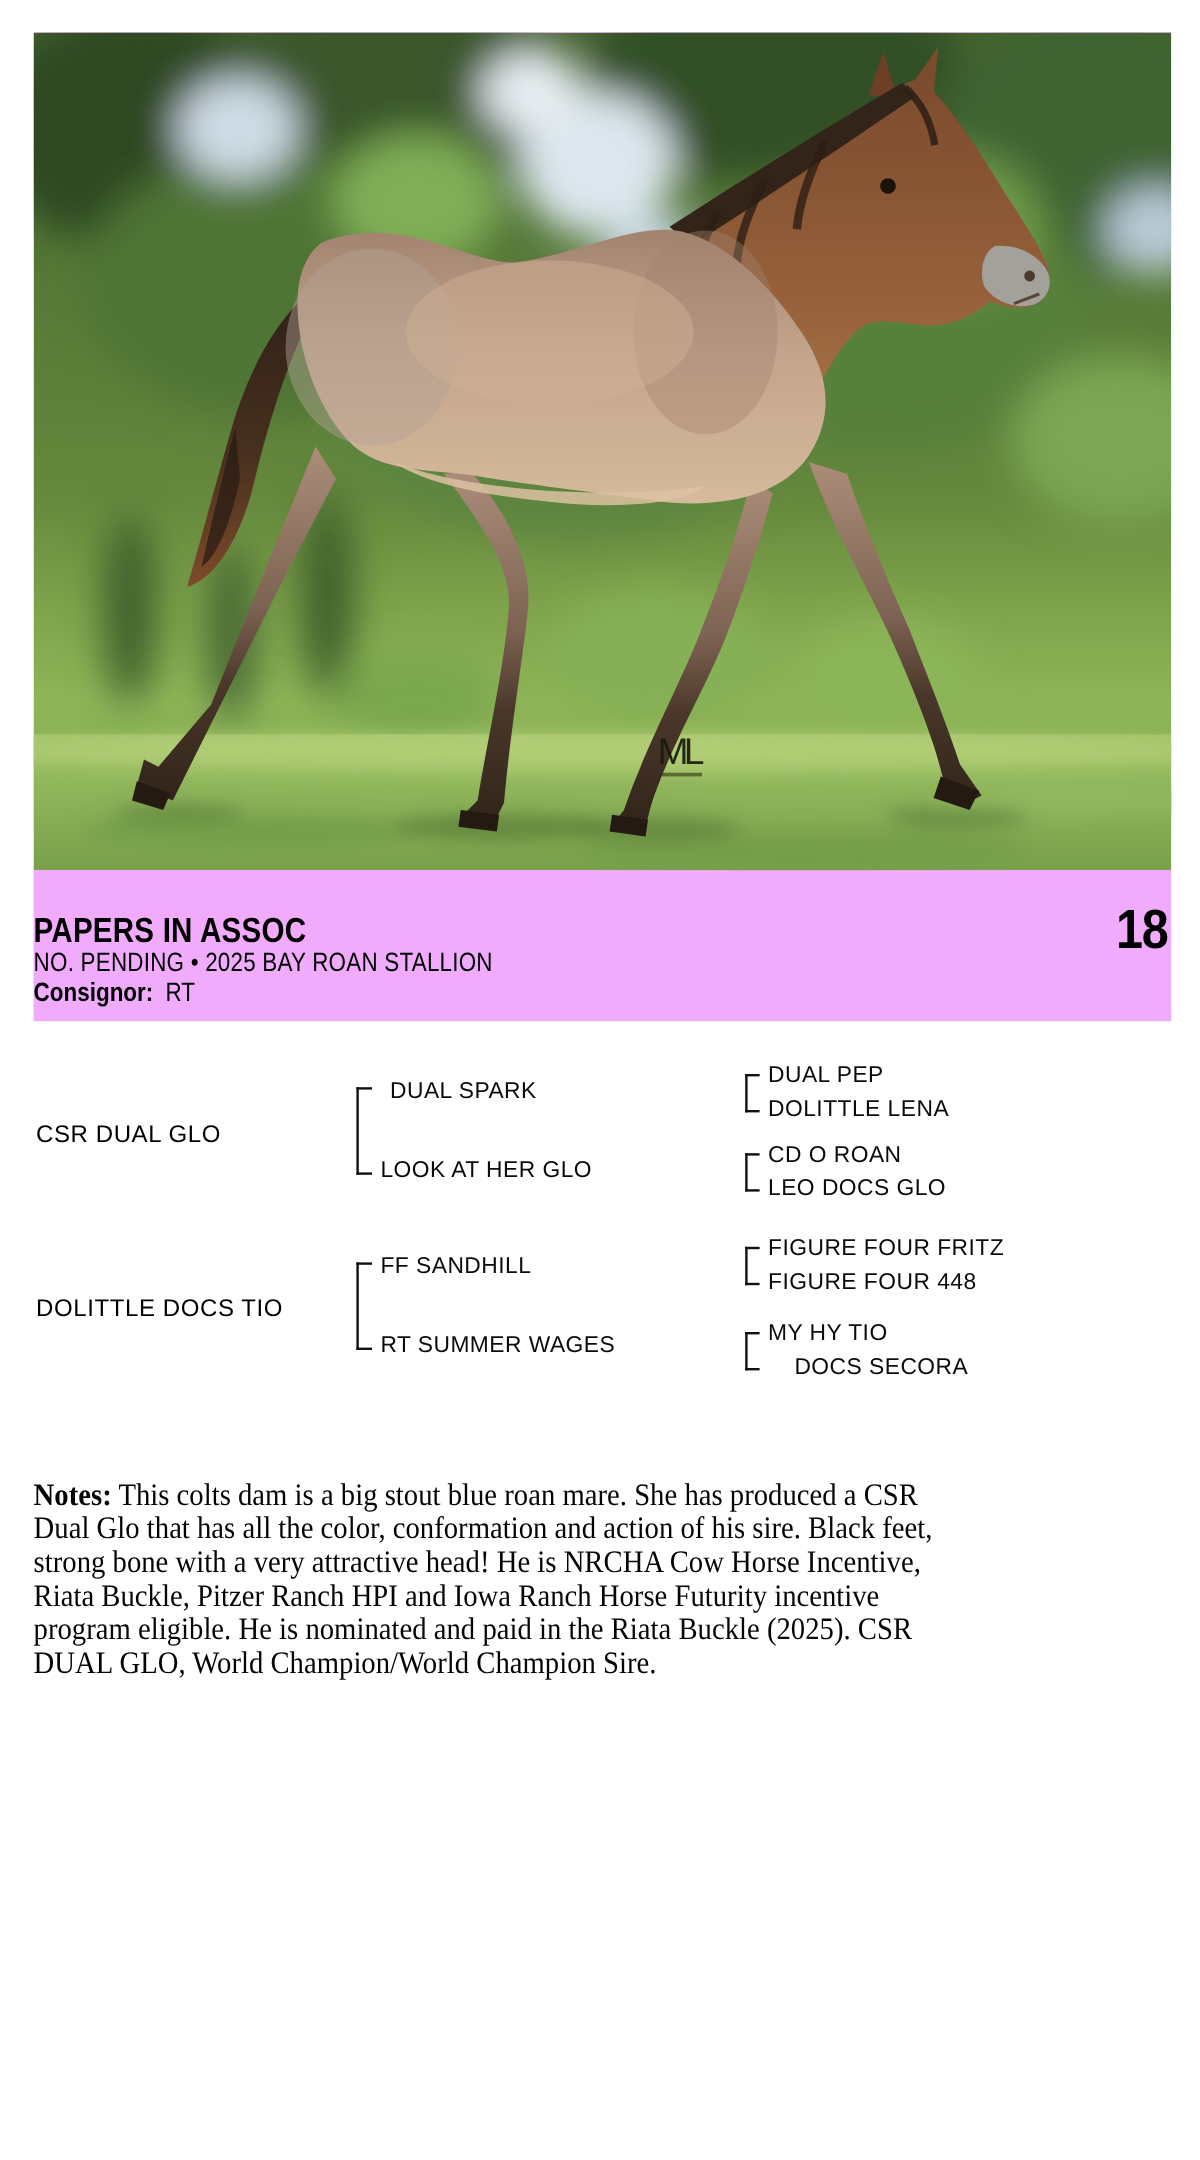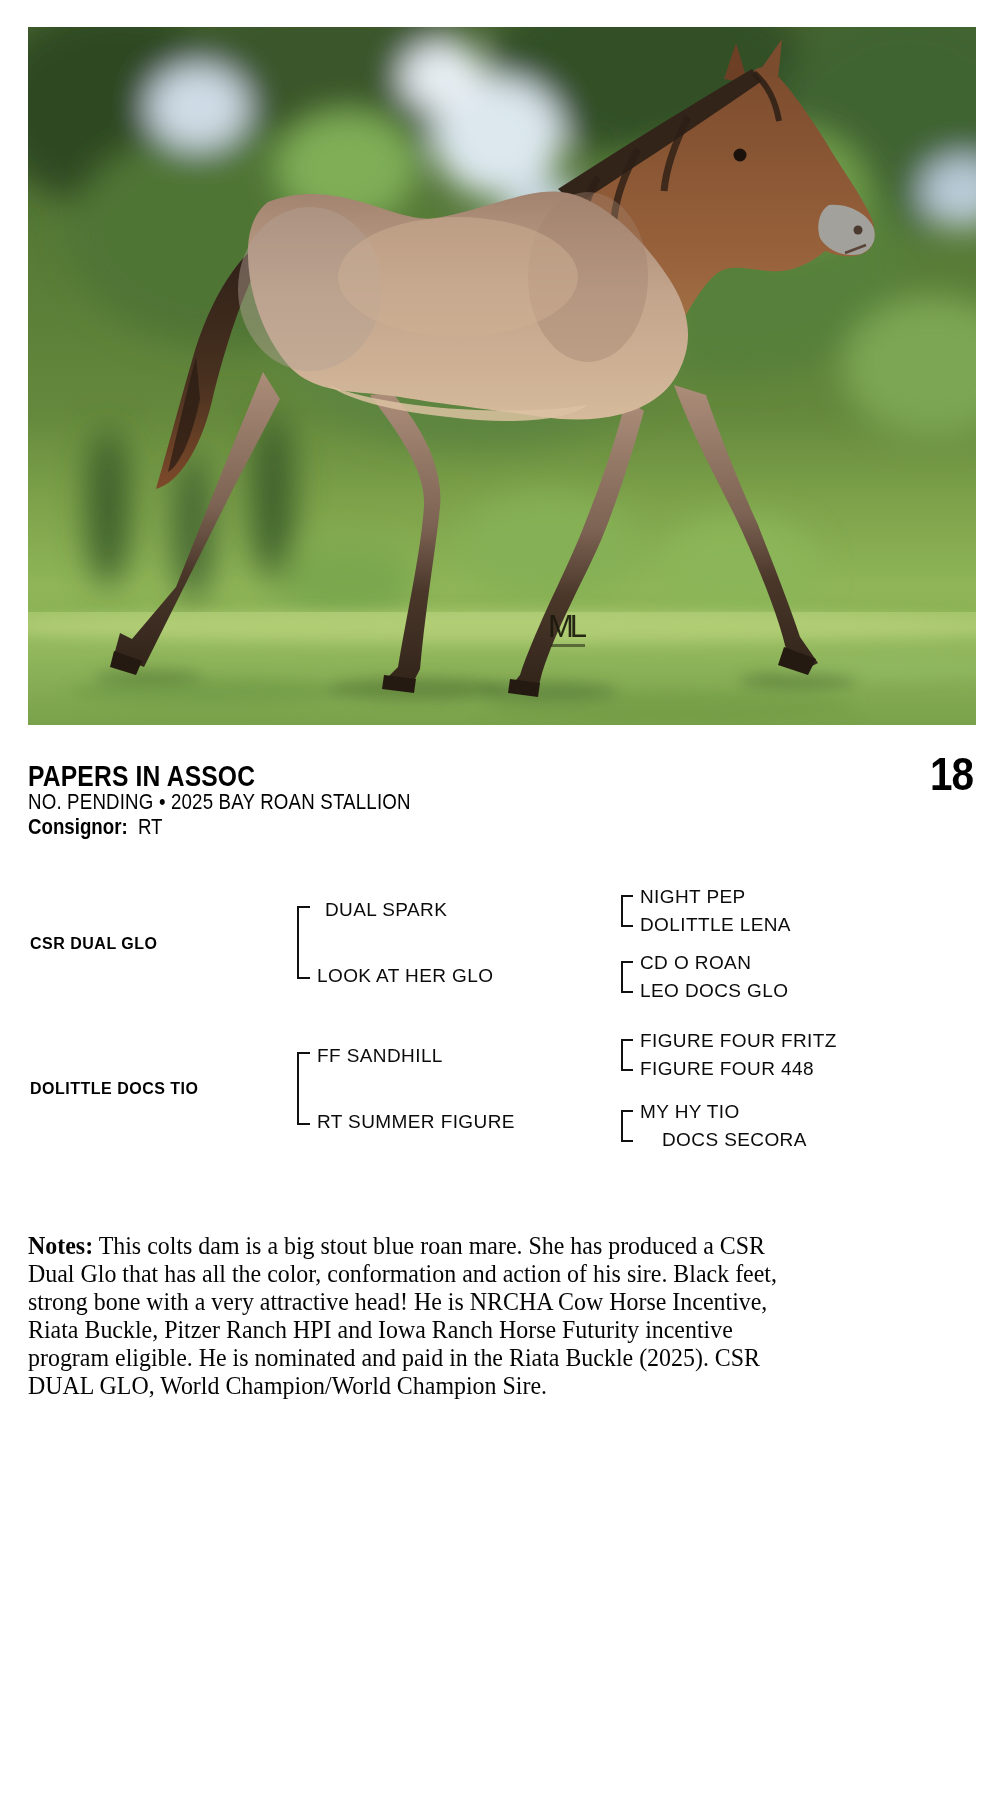--- a/index.html
+++ b/index.html
@@ -1,37 +1,37 @@
 <!DOCTYPE html>
 <html><head>
 <meta charset="utf-8">
 <style>
   html,body{margin:0;padding:0;background:#ffffff;}
   body{width:1000px;height:1800px;position:relative;font-family:"Liberation Sans",sans-serif;color:#000;}
   .abs{position:absolute;}
 
   
-  .photo{left:28px;top:27px;width:948px;height:698px;overflow:hidden;background:#d946ef;}
+  .photo{left:28px;top:27px;width:948px;height:824px;overflow:hidden;background:#f0abfc;}
   .photo svg{display:block;width:948px;height:698px;}
   .watermark{left:520px;top:584px;font-size:31px;font-weight:400;letter-spacing:-4px;
              color:rgba(25,25,12,.92);line-height:1;}
   .wm-sub{left:523px;top:617px;width:34px;height:3px;background:rgba(35,35,20,.55);}
 
   
   .condensed{transform:scaleX(.85);transform-origin:left top;white-space:nowrap;}
   .title{left:28px;top:760px;font-size:29px;font-weight:700;letter-spacing:.2px;}
   .lot{right:27px;top:747px;font-size:46px;font-weight:700;transform:scaleX(.88);
        transform-origin:right top;letter-spacing:-1px;}
   .subtitle{left:28px;top:789px;font-size:22px;font-weight:400;letter-spacing:.2px;}
   .consignor{left:28px;top:814px;font-size:22px;}
   .consignor .lbl{font-weight:700;}
   .consignor .val{font-weight:400;margin-left:12px;}
 
   
-  .gen1{font-size:16px;font-weight:700;letter-spacing:.5px;white-space:nowrap;}
+  .gen1{font-size:20px;font-weight:400;letter-spacing:.5px;white-space:nowrap;}
   .gen2,.gen3{font-size:19px;font-weight:400;letter-spacing:.4px;white-space:nowrap;color:#0b0b0b;}
   .bracket{border-left:2px solid #111;border-top:2px solid #111;border-bottom:2px solid #111;}
   .bkt-big{left:297px;width:11px;height:69px;}
   .bkt-sm{left:621px;width:10px;height:28px;}
 
   
   .notes{left:28px;top:1232px;width:1032px;font-family:"Liberation Serif",serif;
          font-size:26px;line-height:28px;transform:scaleX(.92);transform-origin:left top;
          white-space:pre-line;color:#050505;}
   .notes .lbl{font-weight:700;}
@@ -190,24 +190,24 @@
 
 <div class="abs gen1" style="left:30px;top:935px">CSR DUAL GLO</div>
 <div class="abs gen1" style="left:30px;top:1080px">DOLITTLE DOCS TIO</div>
 
 <div class="abs bracket bkt-big" style="top:906px"></div>
 <div class="abs bracket bkt-big" style="top:1052px"></div>
 
 <div class="abs gen2" style="left:325px;top:899px">DUAL SPARK</div>
 <div class="abs gen2" style="left:317px;top:965px">LOOK AT HER GLO</div>
 <div class="abs gen2" style="left:317px;top:1045px">FF SANDHILL</div>
-<div class="abs gen2" style="left:317px;top:1111px">RT SUMMER FIGURE</div>
+<div class="abs gen2" style="left:317px;top:1111px">RT SUMMER WAGES</div>
 
 <div class="abs bracket bkt-sm" style="top:895px"></div>
-<div class="abs gen3" style="left:640px;top:886px">NIGHT PEP</div>
+<div class="abs gen3" style="left:640px;top:886px">DUAL PEP</div>
 <div class="abs gen3" style="left:640px;top:914px">DOLITTLE LENA</div>
 
 <div class="abs bracket bkt-sm" style="top:961px"></div>
 <div class="abs gen3" style="left:640px;top:952px">CD O ROAN</div>
 <div class="abs gen3" style="left:640px;top:980px">LEO DOCS GLO</div>
 
 <div class="abs bracket bkt-sm" style="top:1039px"></div>
 <div class="abs gen3" style="left:640px;top:1030px">FIGURE FOUR FRITZ</div>
 <div class="abs gen3" style="left:640px;top:1058px">FIGURE FOUR 448</div>
 

